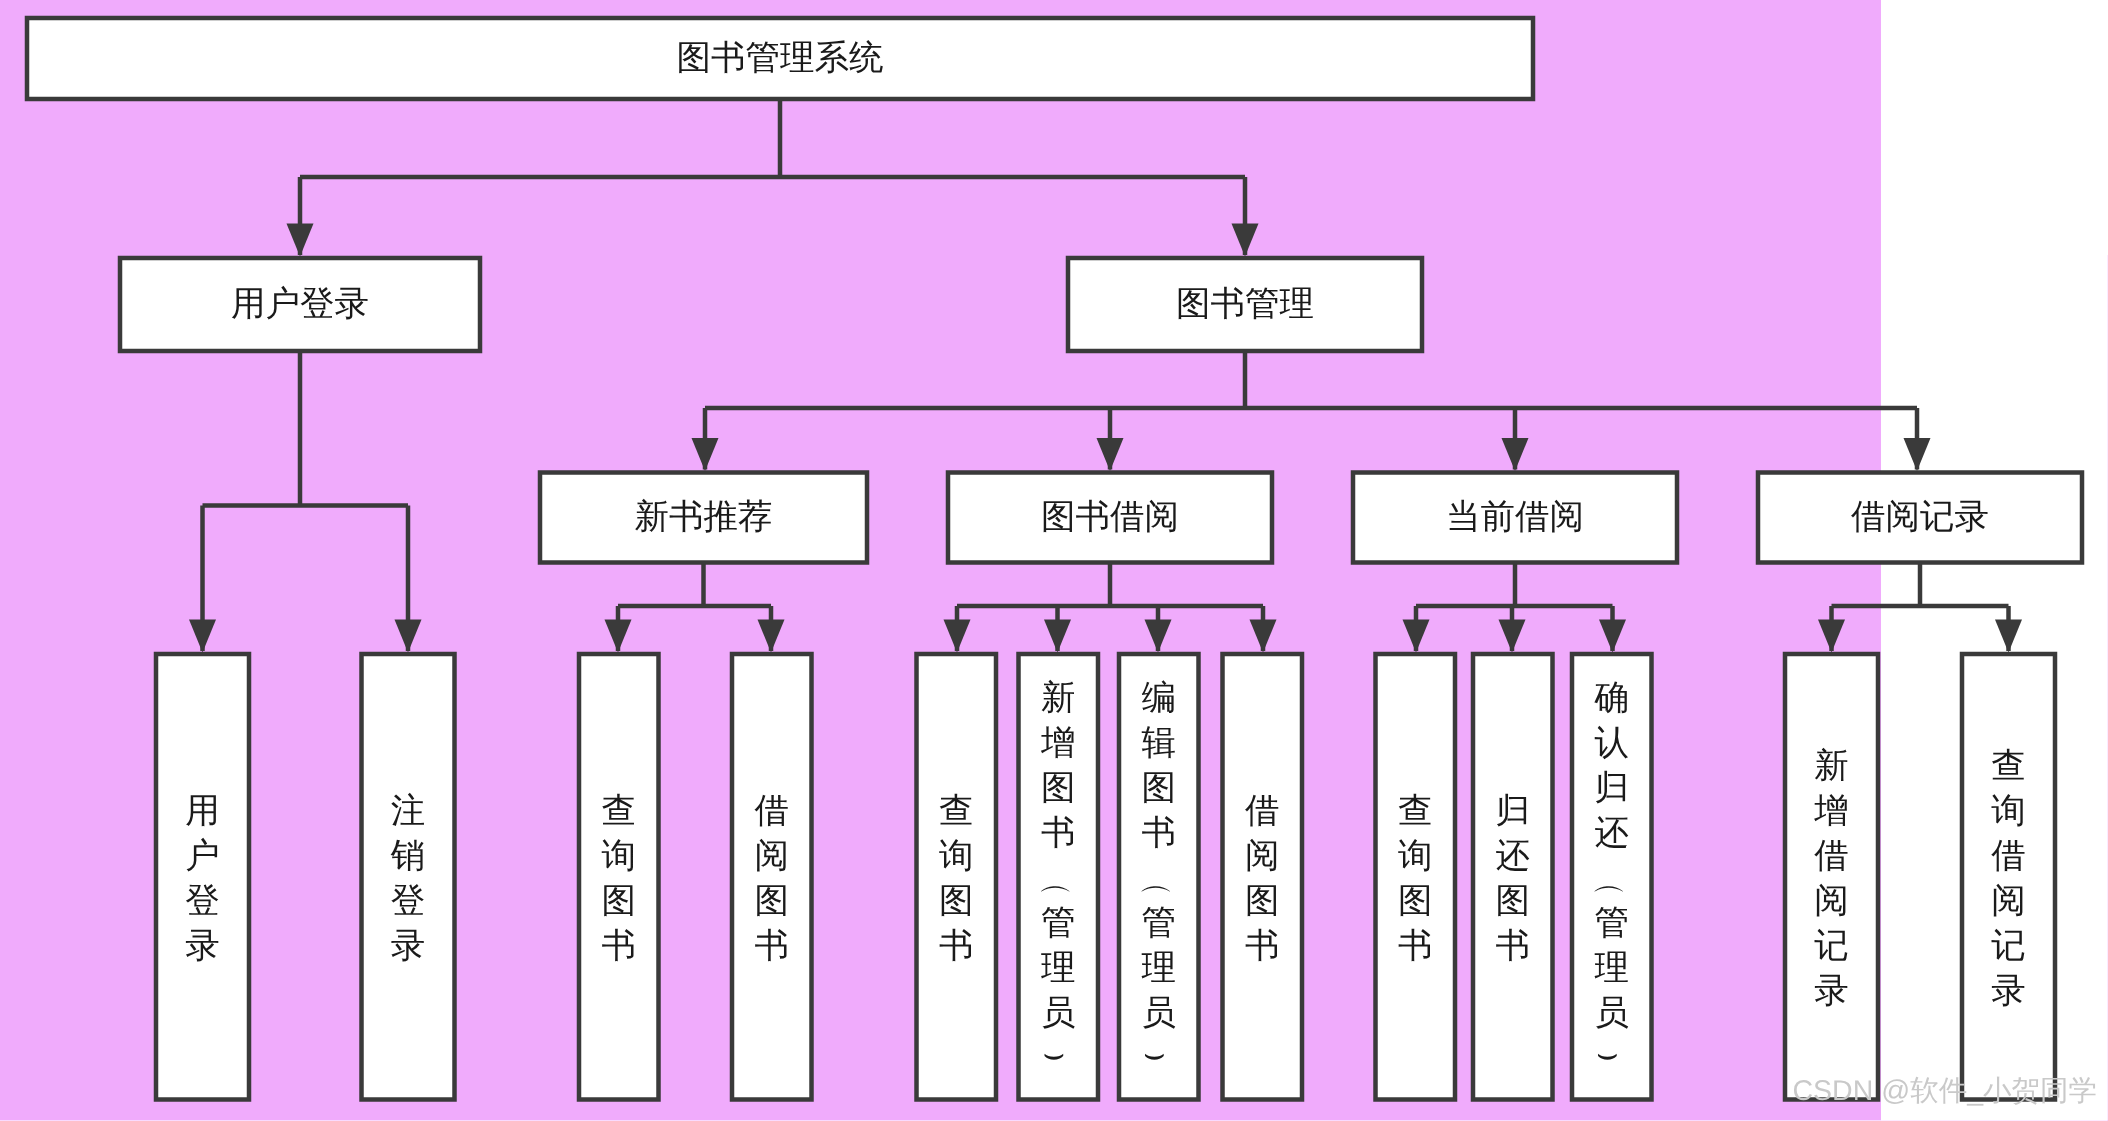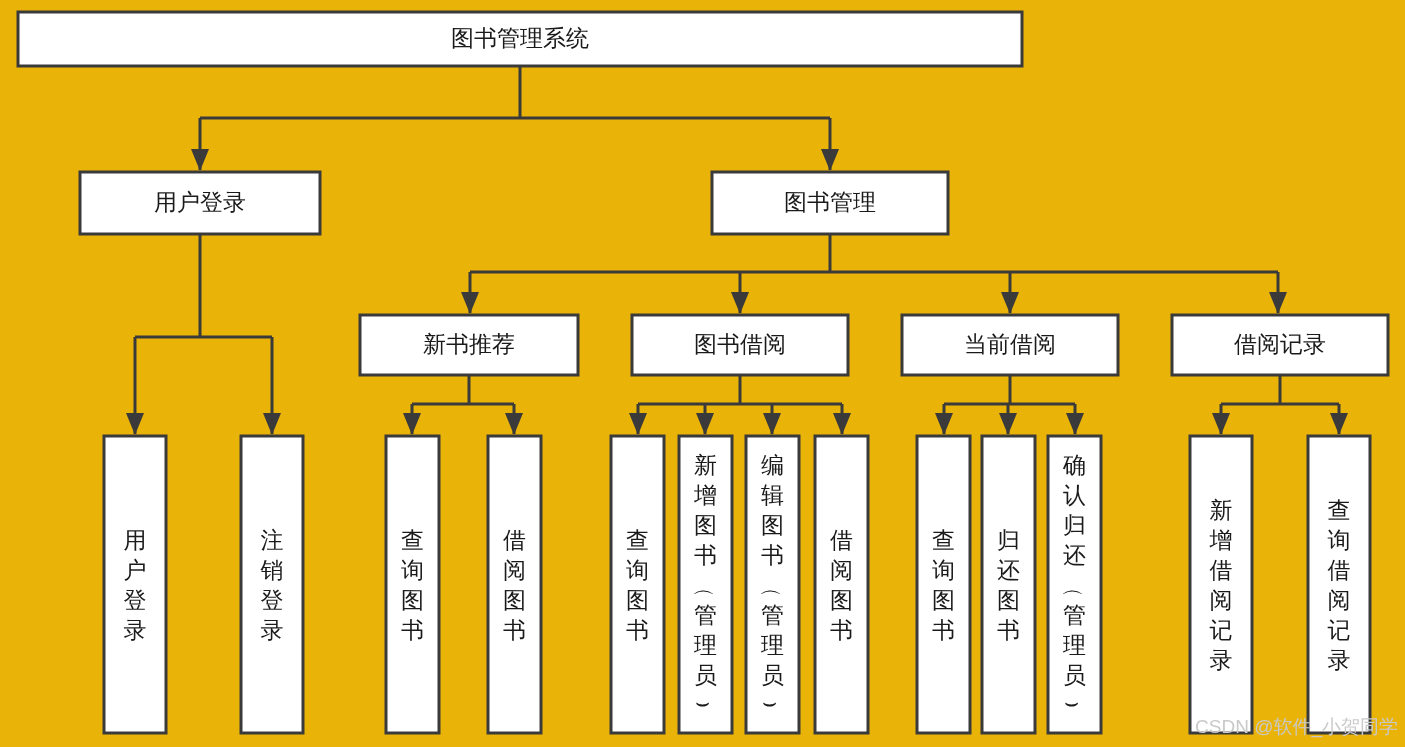--- a/index.html
+++ b/index.html
@@ -9,23 +9,23 @@
     background: #ffffff;
   }
   body {
     width: 1405px;
     height: 747px;
     font-family: "Liberation Sans", "DejaVu Sans", sans-serif;
     overflow: hidden;
   }
   #diagram-root {
     position: relative;
-    width: 1405px;
+    width: 1254px;
     height: 747px;
-    background: #eab308;
+    background: #f0abfc;
   }
   svg.flowchart {
     position: absolute;
     left: 0;
     top: 0;
     width: 1405px;
     height: 747px;
     display: block;
   }
   .node-box {

